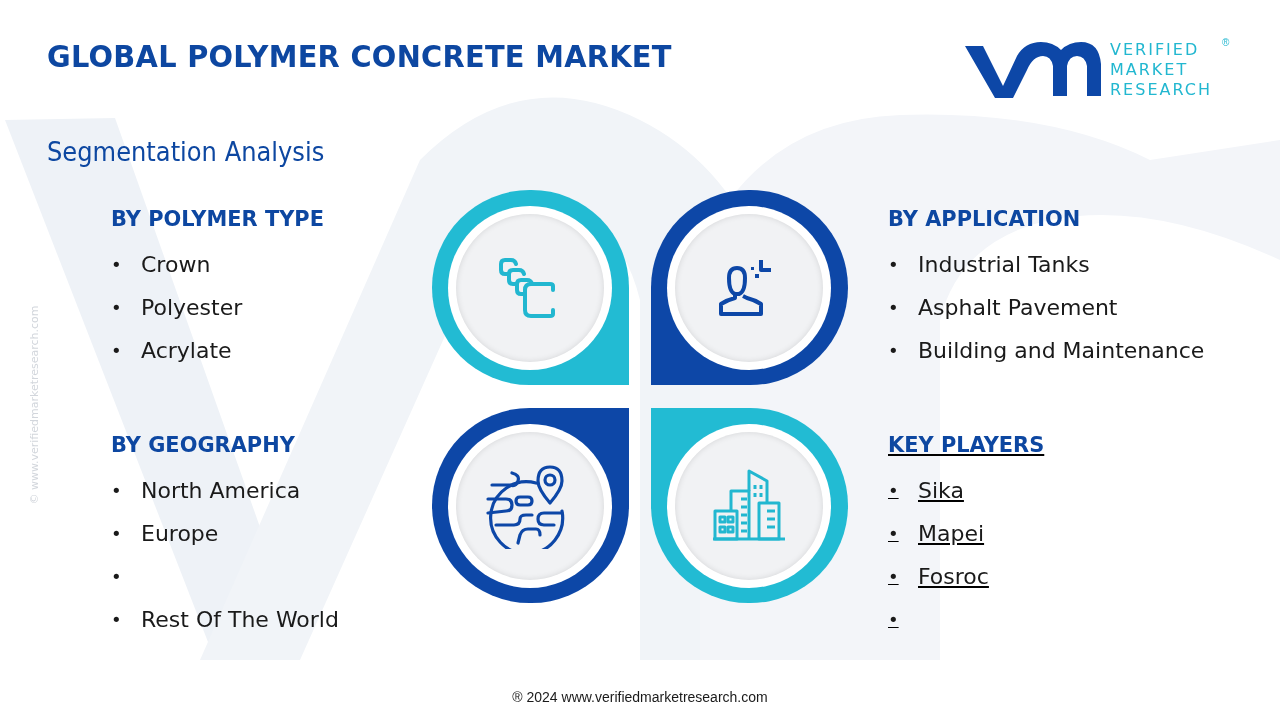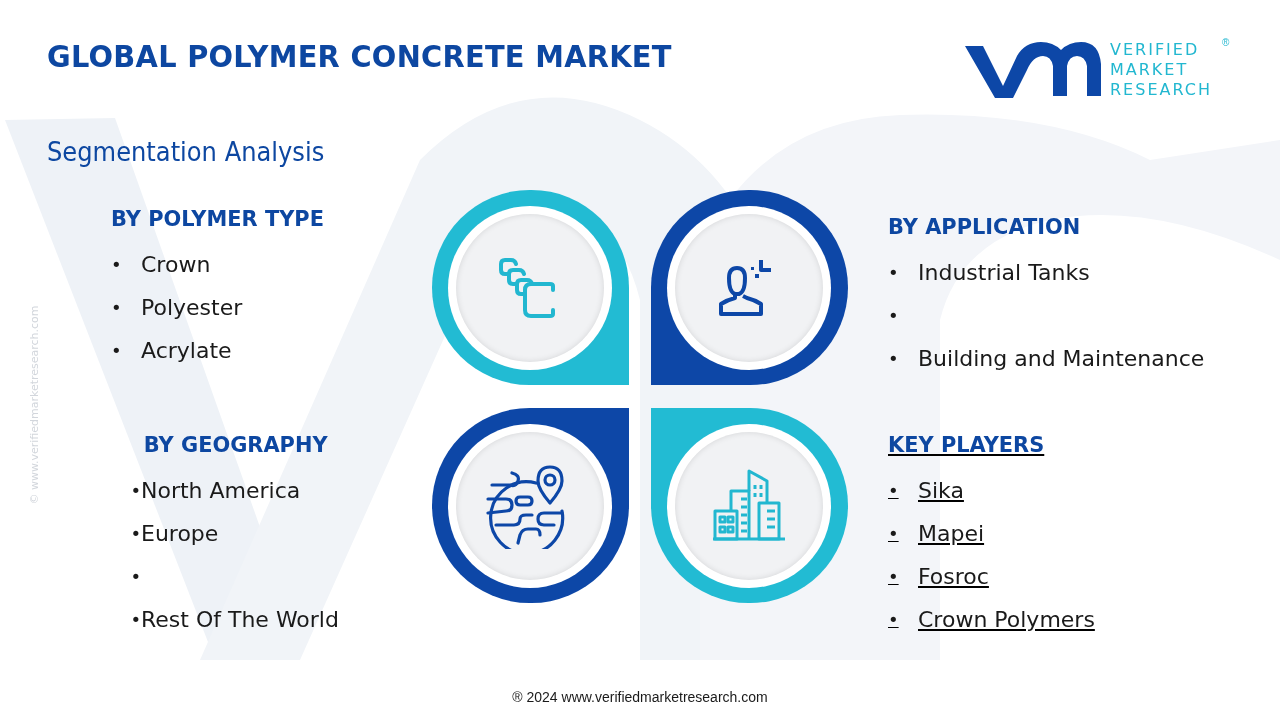--- a/index.html
+++ b/index.html
@@ -44,22 +44,22 @@
       transform: scaleX(0.95); transform-origin: left center; white-space: nowrap;
     }
     .seg ul { list-style: none; margin: 0; padding: 0; }
     .seg li {
       font-family: "DejaVu Sans", sans-serif;
       font-size: 22px; color: #1a1a1a; height: 43px; line-height: 30px;
       display: flex; align-items: center; white-space: nowrap;
     }
     .seg li .bullet { width: 30px; display: inline-block; font-size: 18px; }
     .seg-tl { left: 111px; top: 206px; }
-    .seg-tr { left: 888px; top: 206px; margin-top: 8px; }
-    .seg-bl { left: 111px; top: 432px; text-align: right; }
+    .seg-tr { left: 888px; top: 206px; }
+    .seg-bl { left: 111px; top: 432px; }
     .seg-br { left: 888px; top: 432px; text-decoration: underline; }
 
     .petal { position: absolute; width: 197px; height: 195px; }
     .petal .inner-ring {
       position: absolute; width: 164px; height: 164px; border-radius: 50%;
       background: #ffffff;
     }
     .petal .inner-disc {
       position: absolute; width: 148px; height: 148px; border-radius: 50%;
       background: #f1f2f4; box-shadow: inset 0 0 6px rgba(0,0,0,0.12);
@@ -123,20 +123,21 @@
 
 <div class="seg seg-tr">
   <div class="seg-heading">BY APPLICATION</div>
   <ul>
     <li>
         <span class="bullet">•</span>
         <span>Industrial Tanks</span>
       </li>
     <li>
         <span class="bullet">•</span>
+        <span>Asphalt Pavement</span>
       </li>
     <li>
         <span class="bullet">•</span>
         <span>Building and Maintenance</span>
       </li>
   </ul>
 </div>
 
 <div class="seg seg-bl">
   <div class="seg-heading">BY GEOGRAPHY</div>
@@ -169,21 +170,20 @@
     <li>
         <span class="bullet">•</span>
         <span>Mapei</span>
       </li>
     <li>
         <span class="bullet">•</span>
         <span>Fosroc</span>
       </li>
     <li>
         <span class="bullet">•</span>
-        <span>Crown Polymers</span>
       </li>
   </ul>
 </div>
 
 <div class="petal p-tl">
   <div class="inner-ring"></div>
   <div class="inner-disc">
     <svg width="70" height="64" viewBox="0 0 70 64" fill="none" stroke="#22b7d0" stroke-width="4" stroke-linecap="round" stroke-linejoin="round">
       <path d="M14 18 L10 18 Q6 18 6 14 L6 8 Q6 4 10 4 L16 4 Q20 4 21 8"></path>
       <path d="M22 28 L18 28 Q14 28 14 24 L14 18 Q14 14 18 14 L24 14 Q28 14 29 18"></path>

